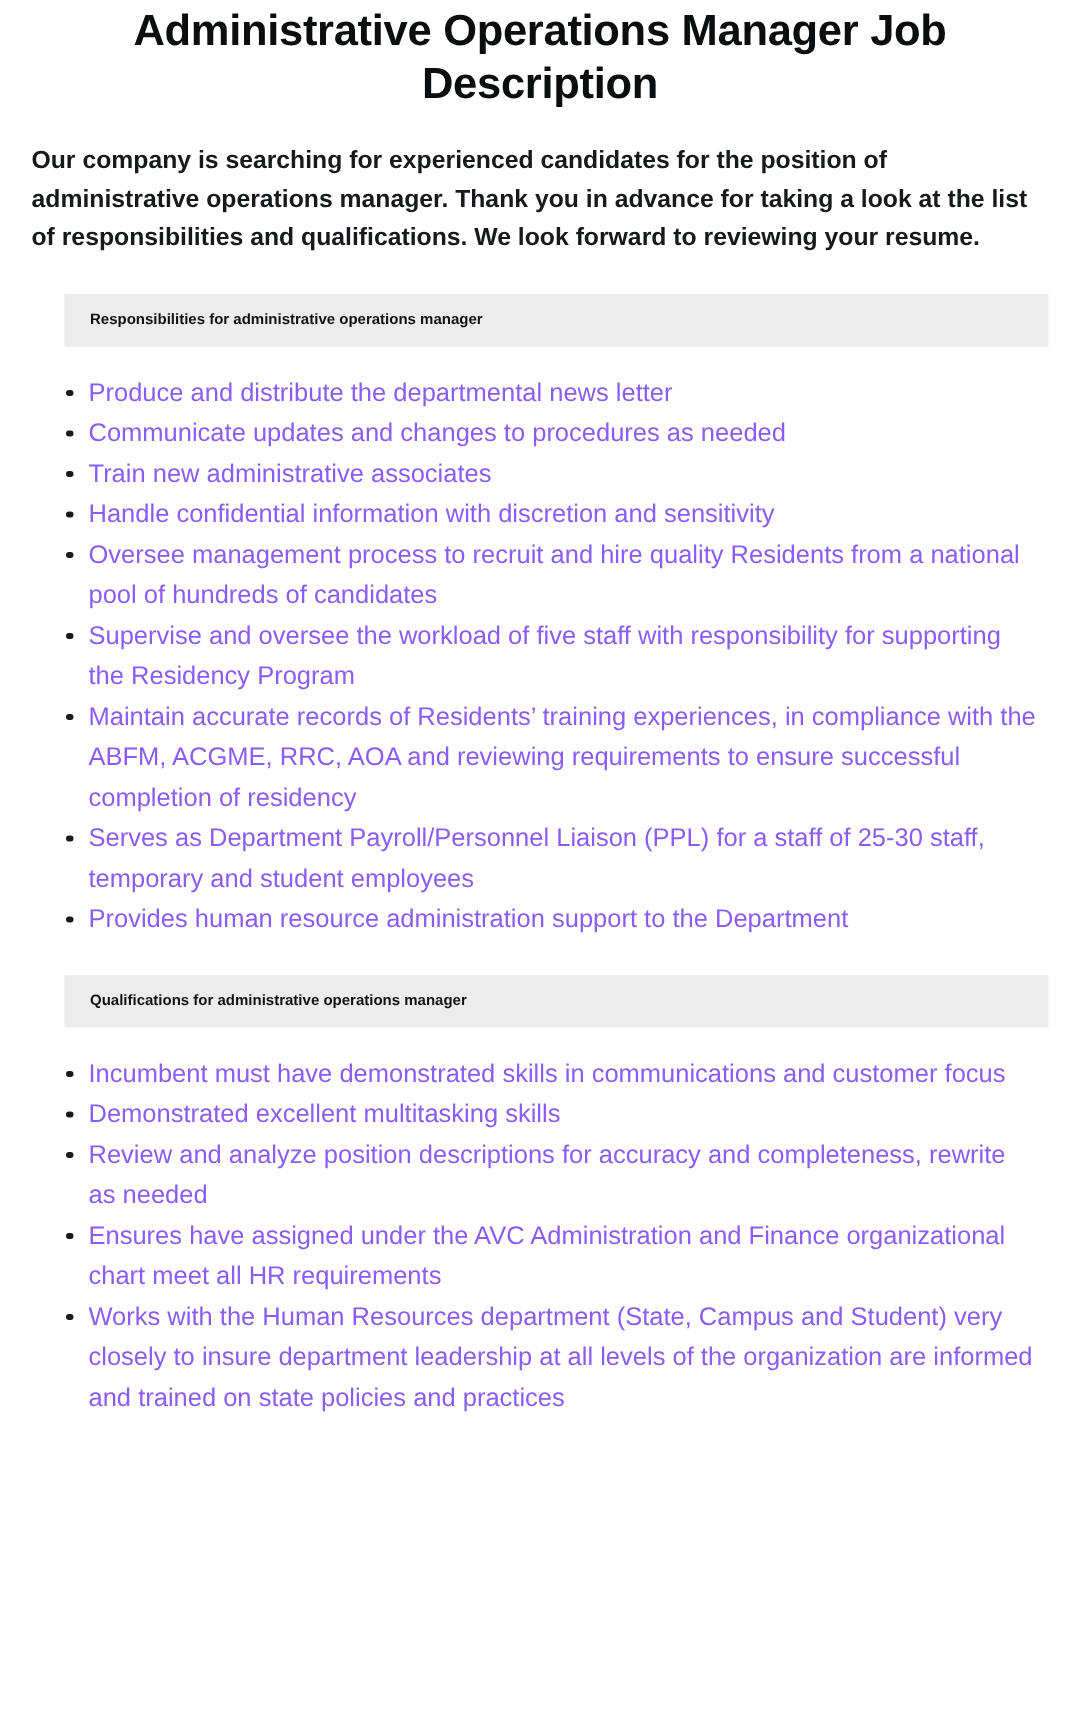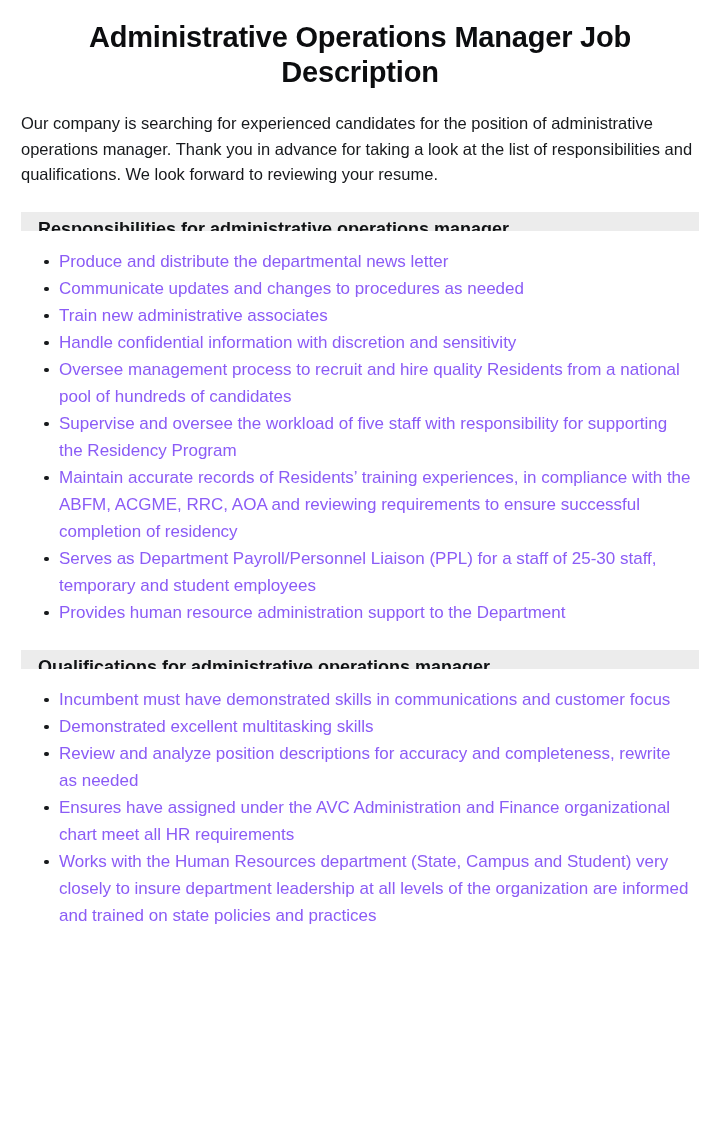--- a/index.html
+++ b/index.html
@@ -11,55 +11,57 @@
     width: 720px;
     min-height: 1146px;
     font-family: "Liberation Sans", sans-serif;
     color: #14161a;
     -webkit-font-smoothing: antialiased;
   }
   .page {
     position: relative;
     width: 720px;
     box-sizing: border-box;
-    padding: 16px 21px 0 21px;
+    padding: 0 21px 0 21px;
   }
   .doc-title {
     margin: 0;
     padding-top: 4px;
     text-align: center;
     font-size: 29px;
     line-height: 35px;
     font-weight: 700;
     letter-spacing: -0.2px;
     color: #0c0d0f;
   }
   .intro {
     margin: 0;
     padding-top: 21px;
     font-size: 16.5px;
     line-height: 25.5px;
     color: #17191c;
+    font-weight: bold;
   }
   .section {
     margin: 0;
     padding: 0;
   }
   .section-head {
     margin-top: 24px;
     background: #ececec;
-    height: 19px;
+    height: 35px;
     line-height: 35px;
     padding: 0 17px;
-    font-size: 18px;
+    font-size: 10px;
     font-weight: 700;
     color: #101214;
     box-sizing: border-box;
     overflow: hidden;
     white-space: nowrap;
+    margin-left: 22px;
   }
   ul.bullets {
     list-style: none;
     margin: 0;
     padding: 0;
     padding-top: 17px;
   }
   ul.bullets li {
     position: relative;
     padding-left: 38px;

